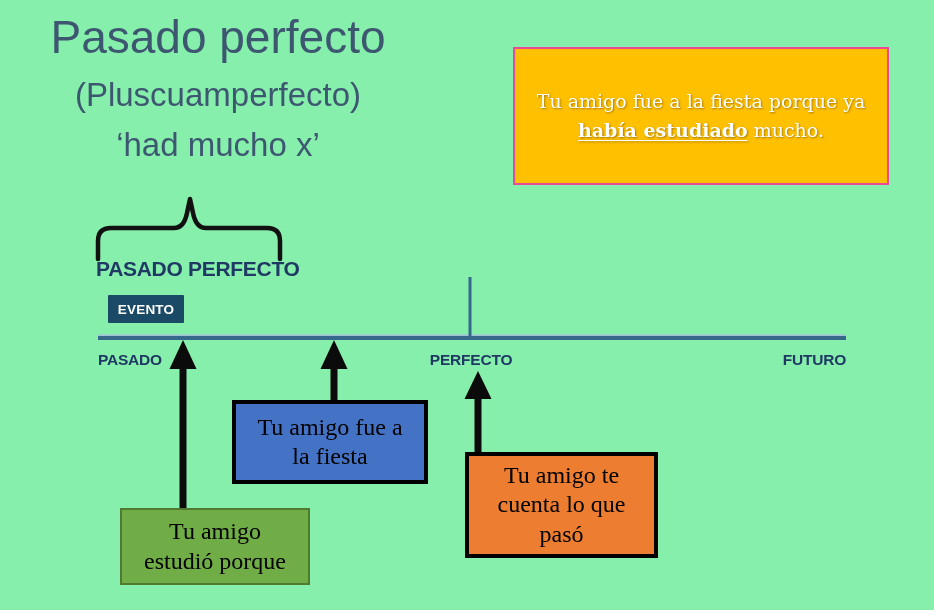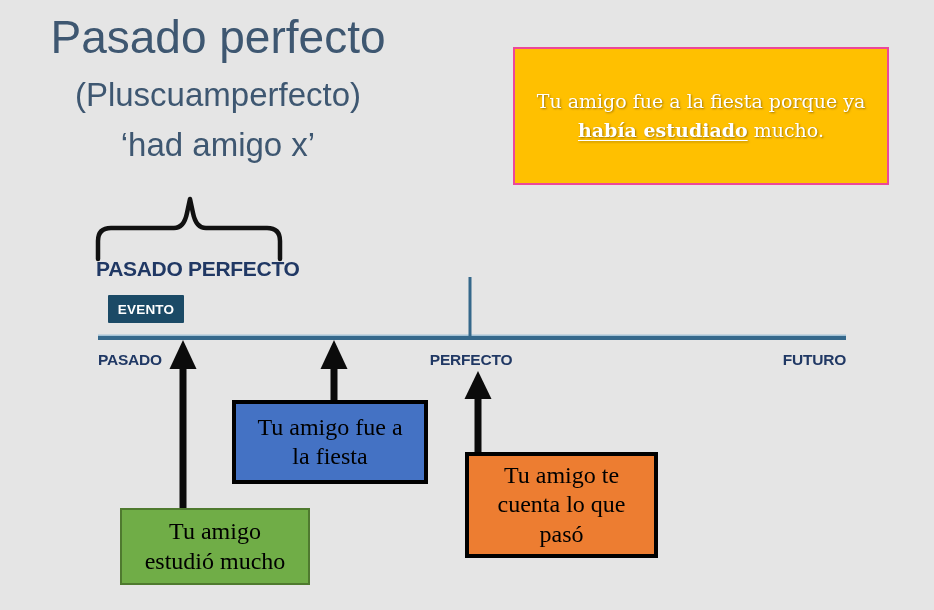--- a/index.html
+++ b/index.html
@@ -1,17 +1,17 @@
 <!DOCTYPE html>
 <html><head>
 <meta charset="utf-8">
 <style>
   html,body { margin:0; padding:0; background:#ffffff; }
   .canvas {
-    position:relative; width:934px; height:610px; background:#e5e5e5;
+    position:relative; width:934px; height:610px; background:#86efac;
     font-family:"Liberation Sans", sans-serif; overflow:hidden;
   }
 
   
   .title-block { position:absolute; left:8px; top:4px; width:420px; text-align:center; color:#3E5771; }
   .title-main { font-size:46px; line-height:66px; font-weight:normal; margin:0; }
   .title-sub  { font-size:33px; line-height:50px; margin:0; }
 
   
   .example-box {
@@ -61,21 +61,21 @@
   .overlay { position:absolute; left:0; top:0; width:934px; height:610px; pointer-events:none; }
 </style>
 </head>
 <body>
 
 <div class="canvas">
 
   <div class="title-block">
     <div class="title-main">Pasado perfecto</div>
     <div class="title-sub">(Pluscuamperfecto)</div>
-    <div class="title-sub">‘had amigo x’</div>
+    <div class="title-sub">‘had mucho x’</div>
   </div>
 
   <div class="example-box">
     <div class="example-text">
       <div>Tu amigo fue a la fiesta porque ya</div>
       <div><span class="hl">había estudiado</span><span> mucho.</span></div>
     </div>
   </div>
 
   <svg class="overlay" viewBox="0 0 934 610">
@@ -104,21 +104,21 @@
 
   <div class="bracket-label">PASADO PERFECTO</div>
   <div class="evento-badge">EVENTO</div>
 
   <div class="tl-label tl-pasado">PASADO</div>
   <div class="tl-label tl-presente">PERFECTO</div>
   <div class="tl-label tl-futuro">FUTURO</div>
 
   <div class="event event-green">
     <div>Tu amigo</div>
-    <div>estudió mucho</div>
+    <div>estudió porque</div>
   </div>
 
   <div class="event event-blue">
     <div>Tu amigo fue a</div>
     <div>la fiesta</div>
   </div>
 
   <div class="event event-orange">
     <div>Tu amigo te</div>
     <div>cuenta lo que</div>

